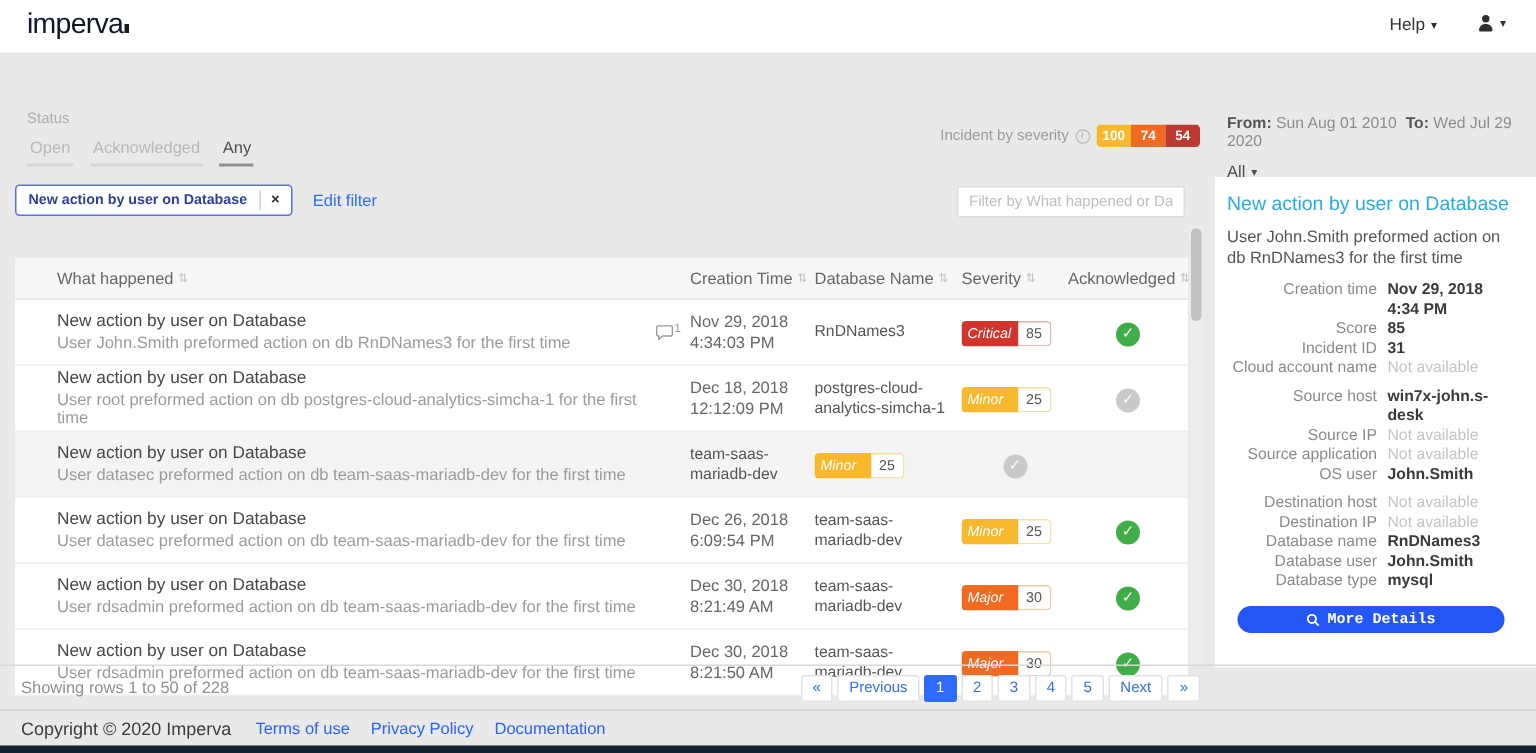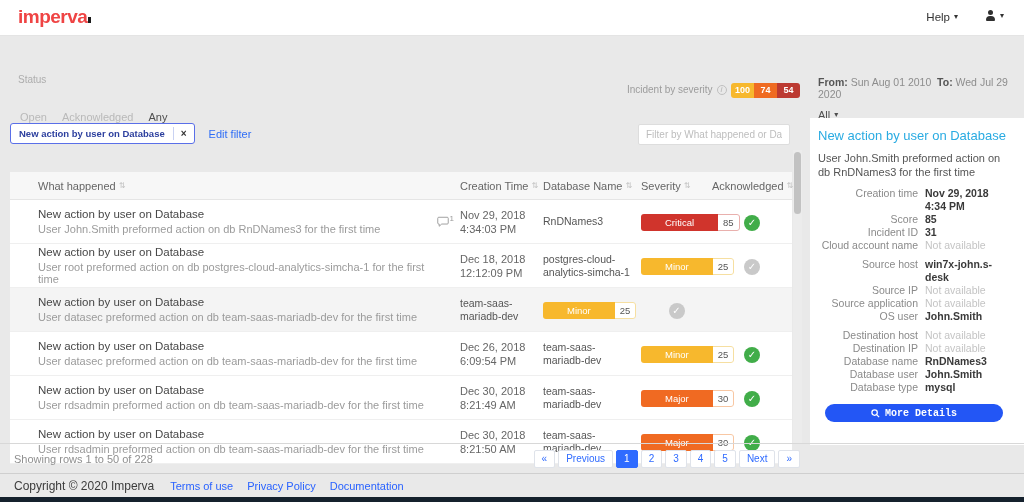--- a/index.html
+++ b/index.html
@@ -2,41 +2,41 @@
 <html><head>
 <meta charset="utf-8">
 <style>
   * { margin:0; padding:0; box-sizing:border-box; }
   html,body { width:1024px; height:502px; }
   body { font-family:"Liberation Sans","DejaVu Sans",sans-serif; background:#e9e9e9; overflow:hidden; }
   .app { position:relative; width:1024px; height:502px; background:#e9e9e9; }
 
   
   .topbar { position:absolute; left:0; top:0; right:0; height:36px; background:#fff; border-bottom:1px solid #e4e4e4; }
-  .logo { position:absolute; left:18px; top:6px; font-size:19px; font-weight:700; color:#ef4444; letter-spacing:-0.5px; }
+  .logo { position:absolute; left:18px; top:6px; font-size:19px; font-weight:400; color:#0f172a; letter-spacing:-0.5px; }
   .logo-mark { display:inline-block; width:3px; height:6px; background:#1b1b1b; margin-left:1px; }
   .help-wrap { position:absolute; right:66px; top:11px; display:flex; align-items:center; gap:4px; font-size:11.5px; color:#333; cursor:pointer; }
   .caret { font-size:8px; color:#333; line-height:1; }
   .user-wrap { position:absolute; right:20px; top:10px; display:flex; align-items:center; gap:4px; cursor:pointer; }
   .person { position:relative; width:11px; height:12px; }
   .person::before { content:""; position:absolute; left:3px; top:0; width:5px; height:5px; border-radius:50%; background:#2f2f2f; }
   .person::after { content:""; position:absolute; left:1px; top:6px; width:9px; height:5px; border-radius:4px 4px 1px 1px; background:#2f2f2f; }
 
   
   .titlebar { position:absolute; left:0; top:36px; right:0; height:33px; background:#f4f4f4; border-bottom:1px solid #dcdcdc; }
   .page-title { position:absolute; left:18px; top:7px; font-size:16px; font-weight:400; color:#4c4c4c; }
   .region-select { position:absolute; right:10px; top:6px; width:78px; height:22px; background:#fff; border:1px solid #d9d9d9; border-radius:2px; display:flex; align-items:center; cursor:pointer; }
   .region-label { flex:1; padding-left:10px; font-size:11px; color:#333; }
   .region-divider { width:1px; height:14px; background:#e0e0e0; }
   .chev { width:6px; height:6px; border-right:1.5px solid #9aa3b5; border-bottom:1.5px solid #9aa3b5; transform:rotate(45deg) translate(-1px,-1px); margin:0 8px 0 6px; }
 
   
   .status-block { position:absolute; left:18px; top:74px; }
   .status-label { font-size:10px; color:#adadad; }
-  .status-opts { display:flex; gap:11px; margin-top:26px; }
+  .status-opts { display:flex; gap:11px; margin-top:8px; }
   .status-opt { font-size:11px; color:#b9b9b9; padding:0 2px 4px 2px; border-bottom:2px solid #d6d6d6; cursor:pointer; }
   .status-opt.active { color:#4f4f4f; border-bottom-color:#8f8f8f; }
 
   .sev-summary { position:absolute; right:224px; top:78px; text-align:right; }
   .sev-summary-label { font-size:10px; color:#9c9c9c; display:inline-flex; align-items:center; gap:4px; }
   .info-circle { display:inline-flex; align-items:center; justify-content:center; width:10px; height:10px; border-radius:50%; border:1px solid #c0c0c0; color:#c0c0c0; font-size:7px; font-style:italic; font-weight:700; }
   .sev-bar { display:inline-flex; margin-top:5px; border-radius:3px; overflow:hidden; }
   .seg { min-width:23px; padding:0 4px; height:15px; line-height:15px; text-align:center; color:#fff; font-size:9px; font-weight:700; }
 
   .dates-block { position:absolute; left:818px; top:76px; font-size:10.5px; color:#8d8d8d; }
@@ -64,21 +64,21 @@
   .trow { min-height:44px; border-bottom:1px solid #efefef; cursor:pointer; background:#fff; }
   .trow.shaded { background:#f4f4f4; }
   .row-title { font-size:11.5px; color:#474747; }
   .row-desc { font-size:11px; color:#9b9b9b; margin-top:3px; }
   .c-comment { display:flex; justify-content:flex-end; align-items:flex-start; gap:1px; color:#9a9a9a; padding-right:6px; }
   .c-comment .cnt { font-size:8px; margin-top:-2px; }
   .c-comment.hidden { visibility:hidden; }
   .c-date { font-size:11px; color:#666; line-height:14px; }
   .c-db { font-size:10.5px; color:#555; padding-right:8px; line-height:13px; }
   .sev-pill { display:inline-flex; border-radius:3px; overflow:hidden; height:17px; }
-  .sev-label { color:#fff; font-size:9.5px; line-height:17px; padding:0 24px; min-width:38px; text-align:left; }
+  .sev-label { color:#fff; font-size:9.5px; line-height:17px; padding:0 4px; min-width:38px; text-align:left;font-style:italic; }
   .sev-score { background:#fff; border:1px solid; border-left:none; border-radius:0 3px 3px 0; font-size:9.5px; color:#555; line-height:15px; padding:0 5px; min-width:20px; text-align:center; }
   .c-ack { text-align:center; }
   .check { display:inline-flex; width:16px; height:16px; border-radius:50%; color:#fff; font-size:10px; align-items:center; justify-content:center; font-weight:700; cursor:pointer; }
   .check.yes { background:#41ad49; }
   .check.no { background:#c9c9c9; }
 
   
   .scrollbar { position:absolute; left:793px; top:150px; width:9px; height:293px; background:#ececec; }
   .thumb { position:absolute; left:1px; top:2px; width:7px; height:62px; background:#c2c2c2; border-radius:4px; }
 

